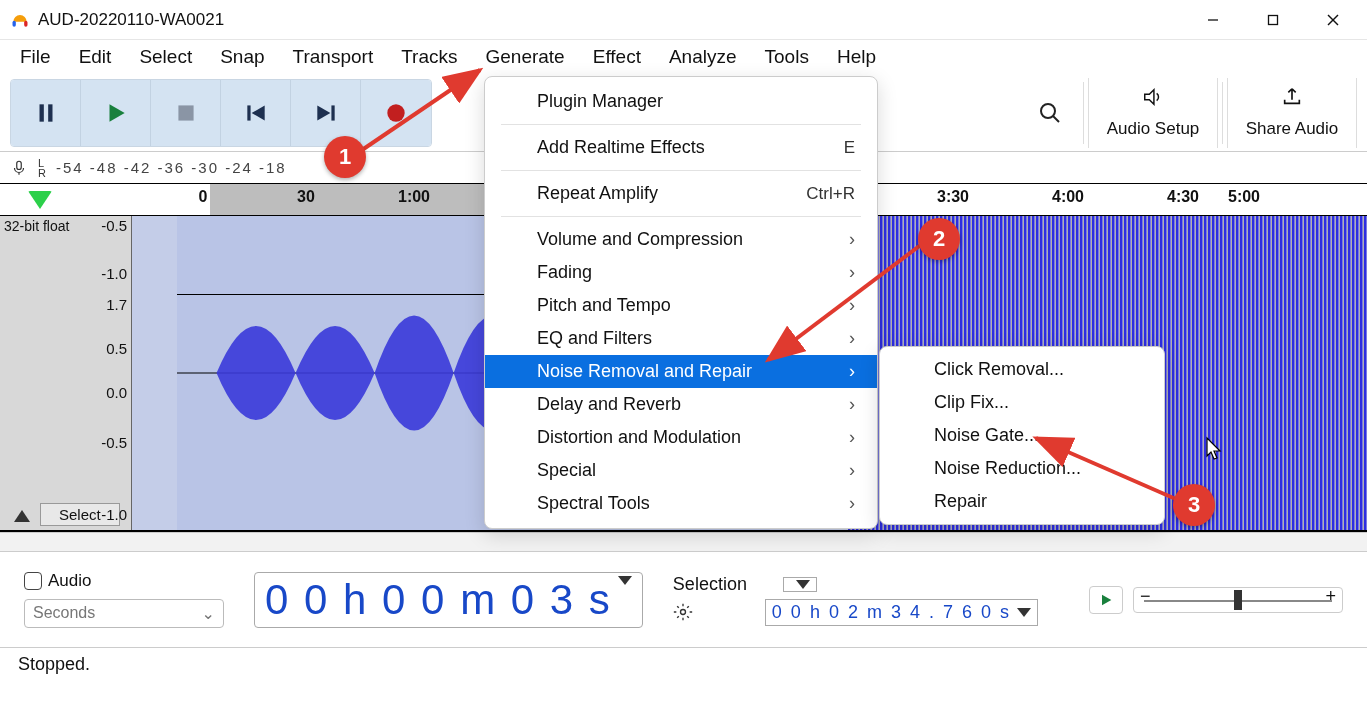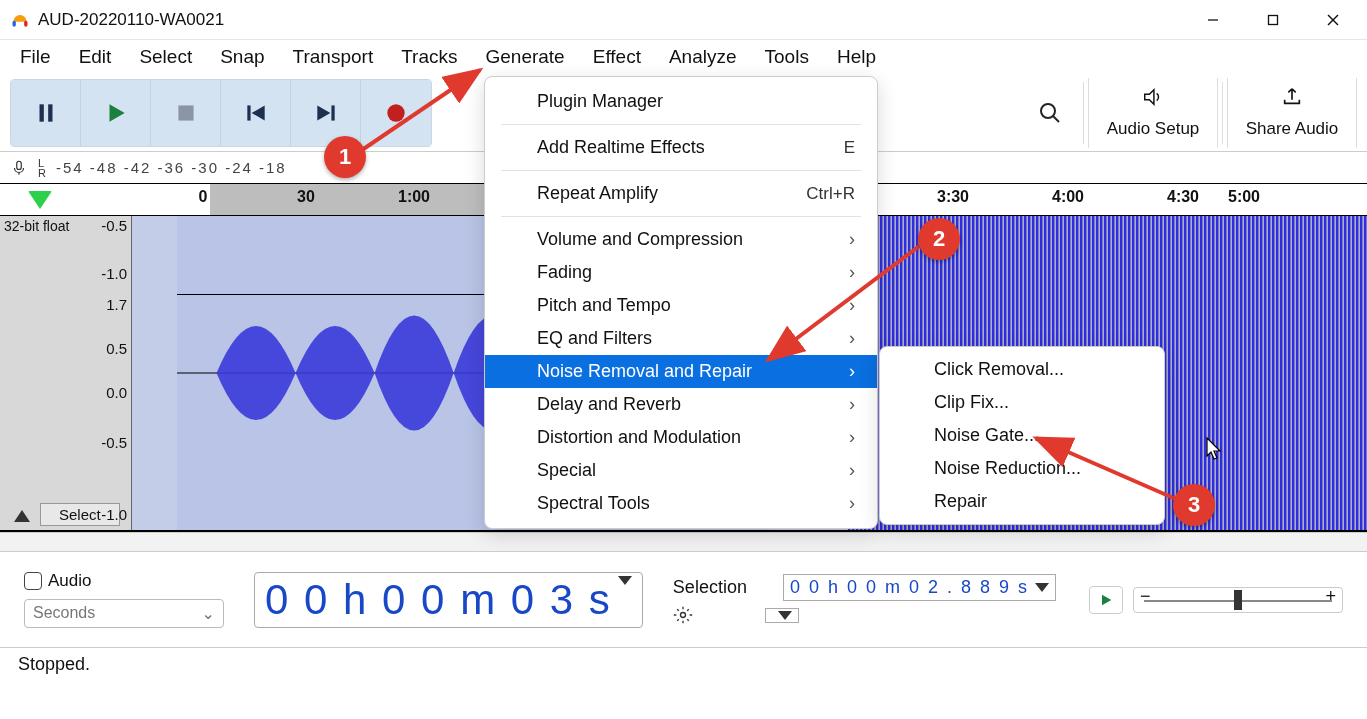--- a/index.html
+++ b/index.html
@@ -270,31 +270,31 @@
   <div class="big-time">
     <span>0 0 h 0 0 m 0 3 s</span>
     <span class="dd"></span>
   </div>
 
   <div class="sel-panel">
     <div class="sel-row">
       <span class="lbl">Selection</span>
       <div style="width:20px"></div>
       <div class="sel-time">
-          <span>0 0 h 0 0 m 0 2 . 8 8 9 s</span>
           <span class="dd"></span>
         </div>
     </div>
     <div class="sel-row">
       <span class="gear-icon"><svg viewBox="0 0 24 24">
             <circle cx="12" cy="12" r="3" fill="none" stroke="#333" stroke-width="1.6"></circle>
             <path d="M12 2v3M12 19v3M4 12H1M23 12h-3M5 5l2 2M17 17l2 2M19 5l-2 2M7 17l-2 2" stroke="#333" stroke-width="1.6"></path>
           </svg></span>
       <div style="width:56px"></div>
       <div class="sel-time">
+          <span>0 0 h 0 2 m 3 4 . 7 6 0 s</span>
           <span class="dd"></span>
         </div>
     </div>
   </div>
 
   <div style="margin-left:auto; display:flex; align-items:center; gap:10px;">
     <div class="mini-play">
         <svg viewBox="0 0 24 24">
           <polygon points="6,4 20,12 6,20" fill="#19803d"></polygon>
         </svg>

